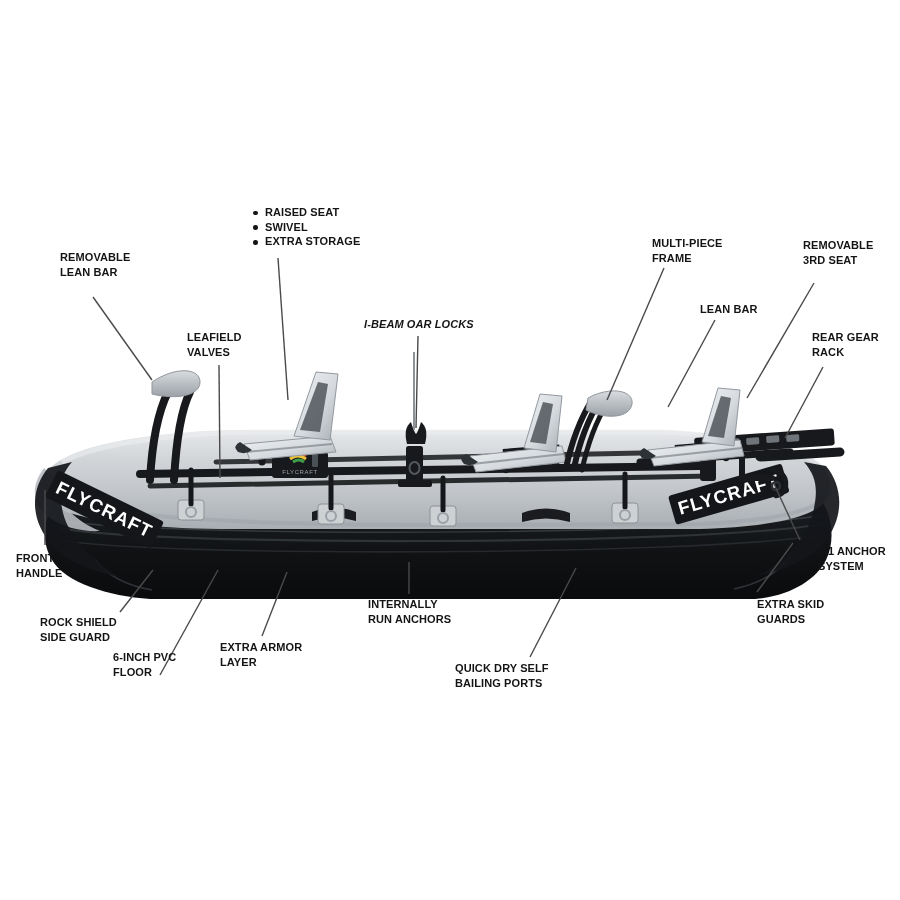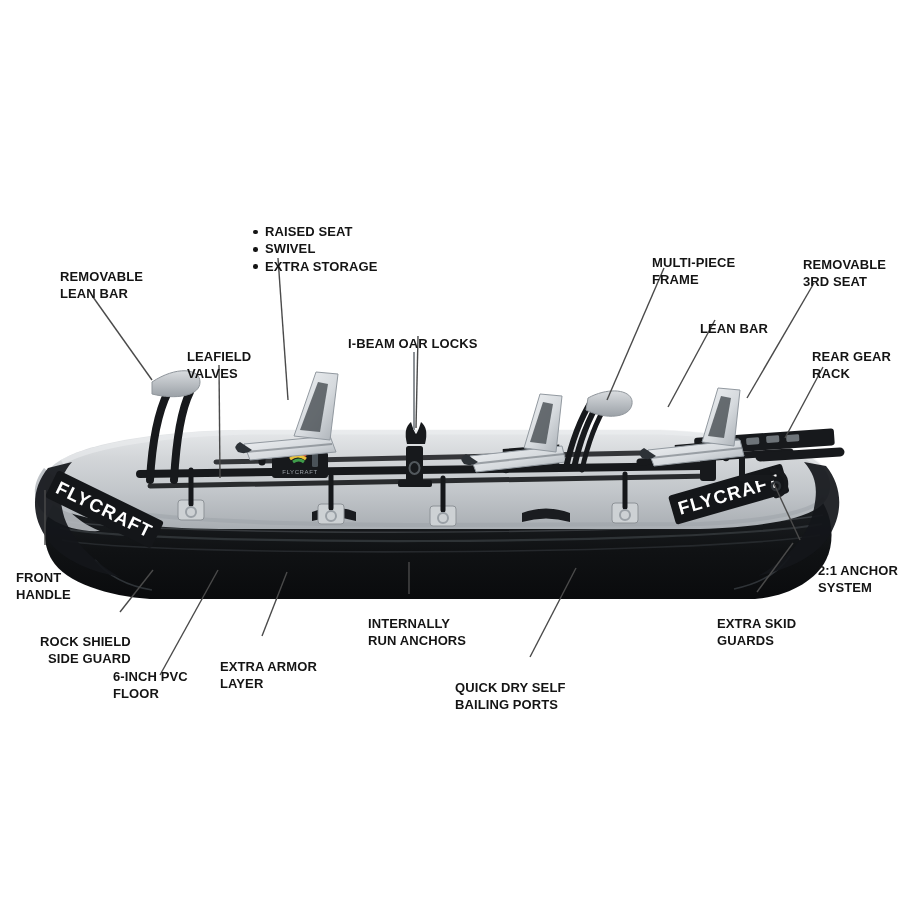--- a/index.html
+++ b/index.html
@@ -16,27 +16,26 @@
   }
   #artboard{
     position:absolute;
     left:0;top:0;
     width:900px;height:900px;
   }
   
   .label{
     position:absolute;
     font-weight:700;
-    font-size:13px;
+    font-size:11px;
     line-height:1.33;
     letter-spacing:0.1px;
     color:#141414;
     white-space:pre-line;
     text-transform:uppercase;
-    margin-top:18px;
   }
   .label.bulleted{
     white-space:normal;
   }
   .label ul{
     margin:0;padding:0;list-style:none;
   }
   .label ul li{
     position:relative;
     padding-left:13px;
@@ -283,40 +282,40 @@
 LEAN BAR</div>
         <div class="label bulleted" style="left: 252px; top: 205px;">
           <ul>
             <li>RAISED SEAT</li>
             <li>SWIVEL</li>
             <li>EXTRA STORAGE</li>
           </ul>
         </div>
         <div class="label" style="left: 187px; top: 330px;">LEAFIELD
 VALVES</div>
-        <div class="label" style="left: 348px; top: 317px;">I-BEAM OAR LOCKS</div>
+        <div class="label" style="left: 364px; top: 317px; font-style: italic;">I-BEAM OAR LOCKS</div>
         <div class="label" style="left: 652px; top: 236px;">MULTI-PIECE
 FRAME</div>
         <div class="label" style="left: 803px; top: 238px;">REMOVABLE
 3RD SEAT</div>
         <div class="label" style="left: 700px; top: 302px;">LEAN BAR</div>
         <div class="label" style="left: 812px; top: 330px;">REAR GEAR
 RACK</div>
         <div class="label" style="left: 16px; top: 551px;">FRONT
 HANDLE</div>
-        <div class="label" style="left: 40px; top: 615px; text-align: right;">ROCK SHIELD
+        <div class="label" style="left: 40px; top: 615px;">ROCK SHIELD
 SIDE GUARD</div>
         <div class="label" style="left: 113px; top: 650px;">6-INCH PVC
 FLOOR</div>
         <div class="label" style="left: 220px; top: 640px;">EXTRA ARMOR
 LAYER</div>
         <div class="label" style="left: 368px; top: 597px;">INTERNALLY
 RUN ANCHORS</div>
         <div class="label" style="left: 455px; top: 661px;">QUICK DRY SELF
 BAILING PORTS</div>
-        <div class="label" style="left: 717px; top: 597px;">EXTRA SKID
+        <div class="label" style="left: 757px; top: 597px;">EXTRA SKID
 GUARDS</div>
         <div class="label" style="left: 818px; top: 544px;">2:1 ANCHOR
 SYSTEM</div>
       </div>
 
   </div>
 </div>
 
 </body></html>

